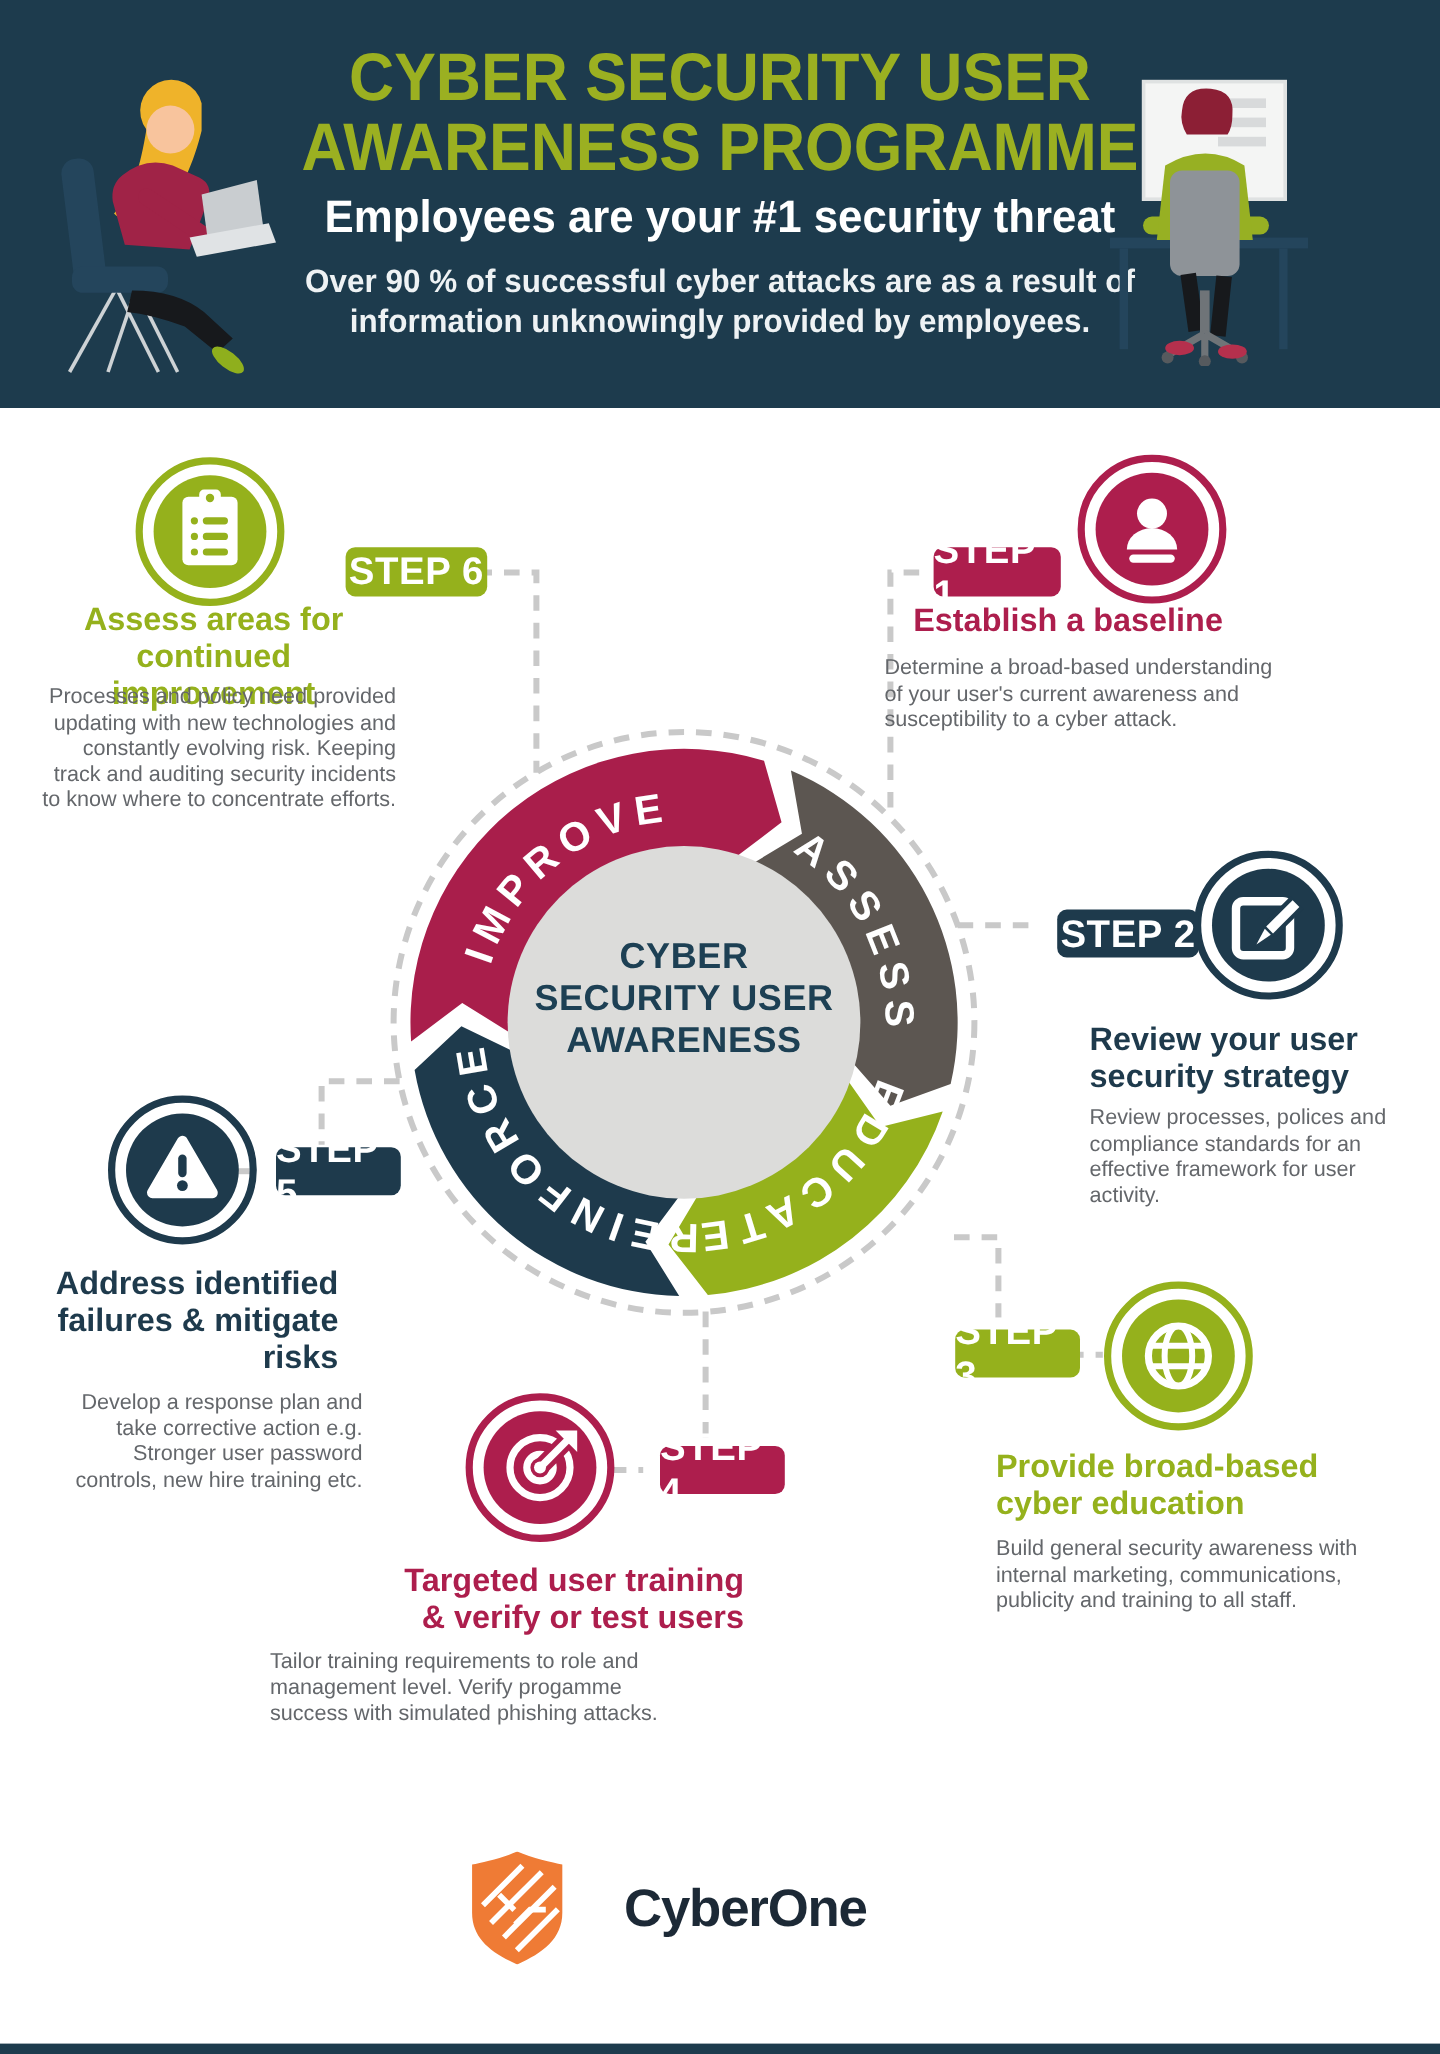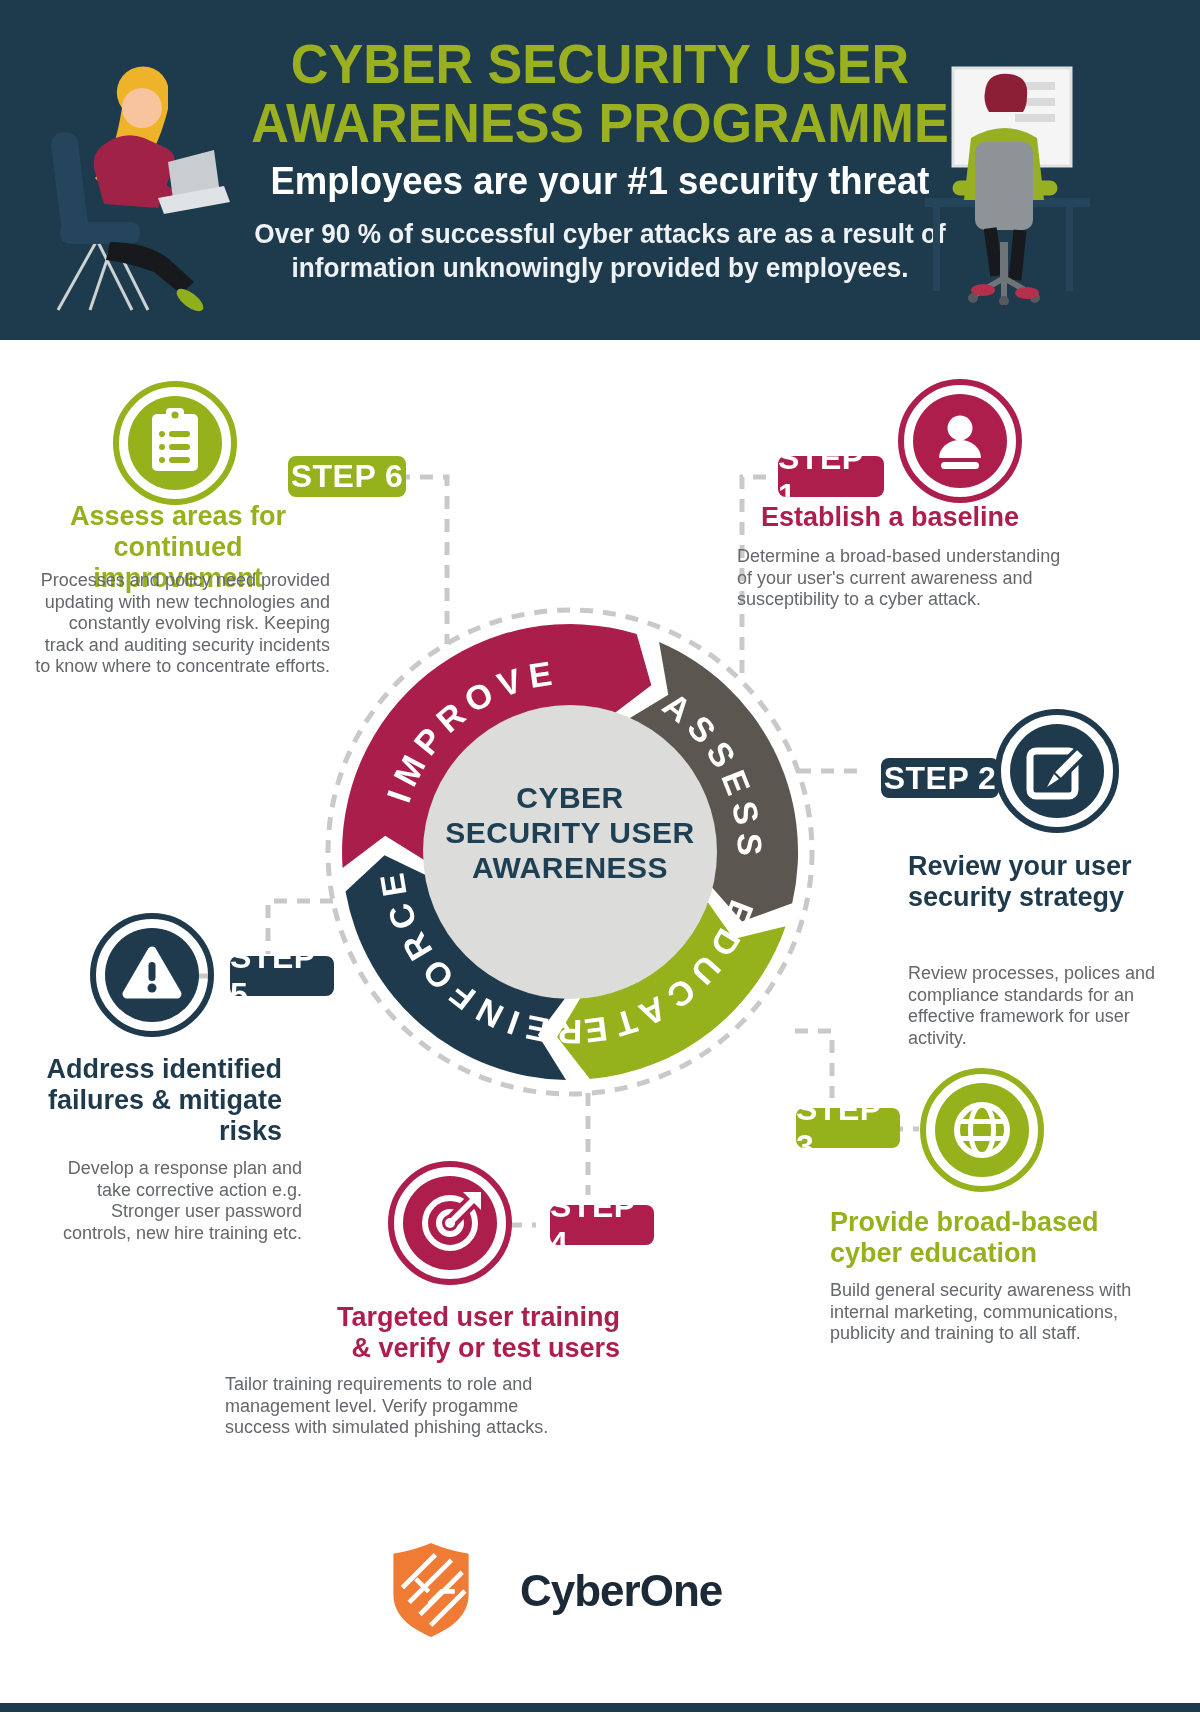--- a/index.html
+++ b/index.html
@@ -36,21 +36,21 @@
   .oring{stroke:var(--c);}
   .disc{fill:var(--c);}
   .cfill{fill:var(--c);}
   .cstroke{stroke:var(--c);}
 
   
   .s1-icon{left:895px;top:376px;}  .s1-badge{left:766px;top:456px;width:106px;height:41px;}
   .s1-title{left:737px;top:502px;width:340px;margin-left:24px;} .s1-body{left:737px;top:546px;width:360px;}
 
   .s2-icon{left:992px;top:706px;}  .s2-badge{left:869px;top:758px;width:118px;height:40px;}
-  .s2-title{left:908px;top:851px;width:280px;} .s2-body{left:908px;top:921px;width:270px;margin-top:42px;}
+  .s2-title{left:908px;top:851px;width:280px;} .s2-body{left:908px;top:921px;width:270px;}
 
   .s3-icon{left:917px;top:1065px;} .s3-badge{left:784px;top:1108px;width:104px;height:40px;}
   .s3-title{left:830px;top:1207px;width:310px;} .s3-body{left:830px;top:1280px;width:330px;}
 
   .s4-icon{left:385px;top:1158px;} .s4-badge{left:538px;top:1205px;width:104px;height:40px;}
   .s4-title{left:280px;top:1302px;width:340px;text-align:right;}
   .s4-body{left:225px;top:1374px;width:395px;text-align:left;}
 
   .s5-icon{left:87px;top:910px;}   .s5-badge{left:218px;top:956px;width:104px;height:40px;}
   .s5-title{left:16px;top:1054px;width:266px;text-align:right;}

